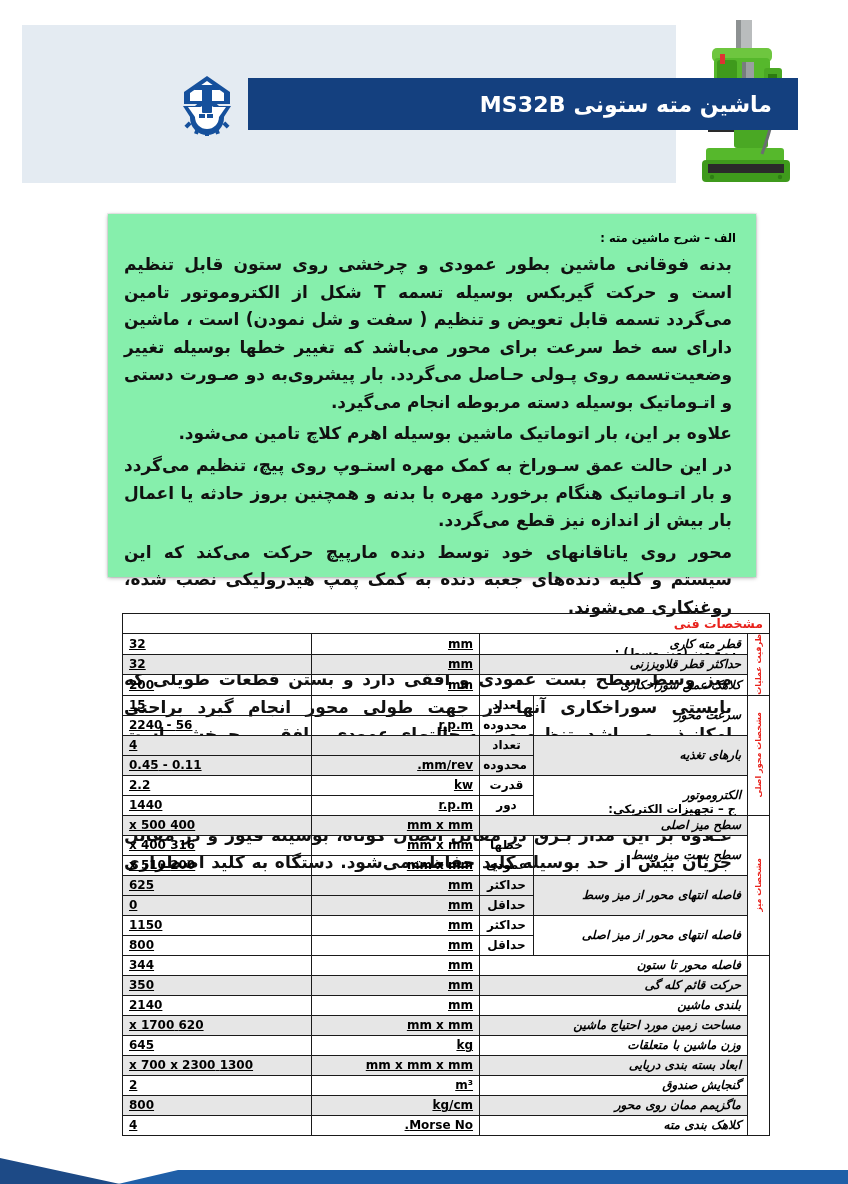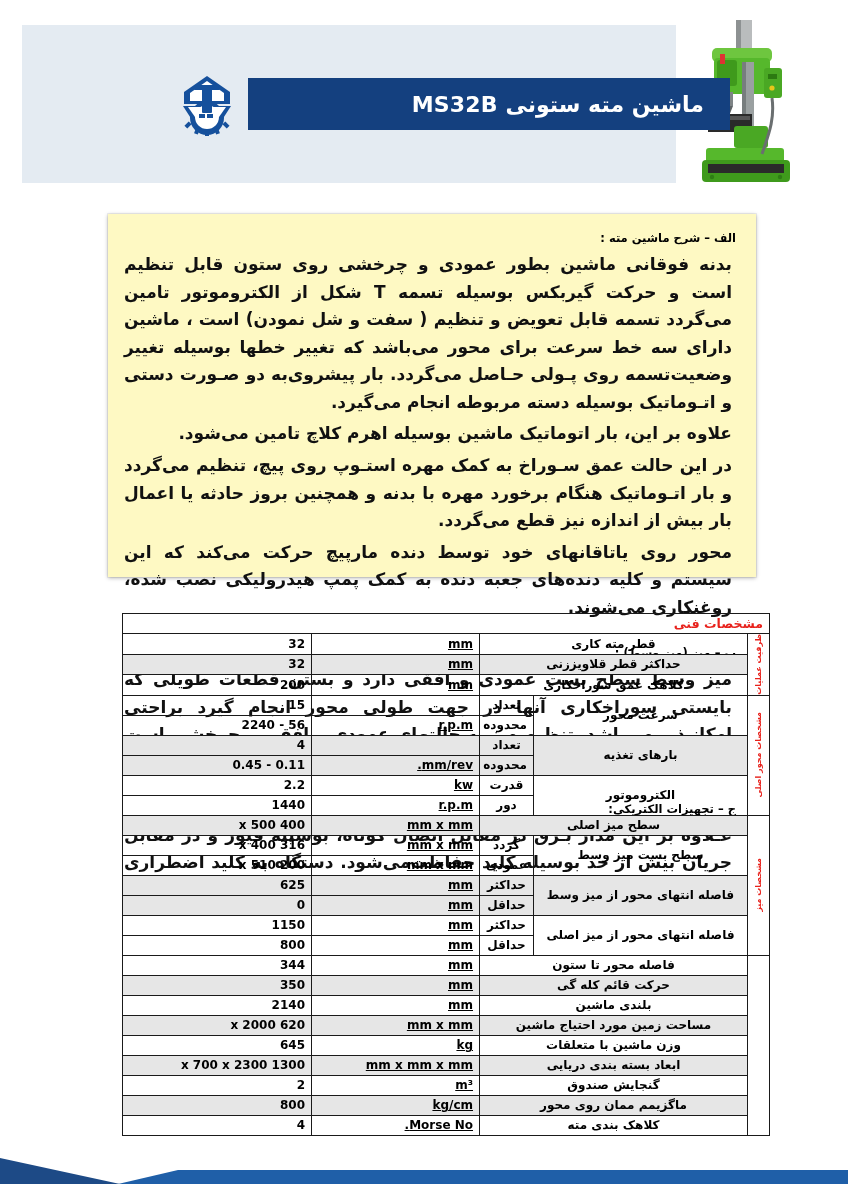--- a/index.html
+++ b/index.html
@@ -13,37 +13,37 @@
   
   #header-band{
     position:absolute;left:22px;top:25px;width:700px;height:158px;
     background:#e4ebf2;
   }
   #machine-photo{
     position:absolute;left:676px;top:8px;width:140px;height:200px;
     z-index:5;
   }
   #title-bar{
-    position:absolute;left:248px;top:78px;width:482px;height:52px;
+    position:absolute;left:248px;top:78px;width:550px;height:52px;
     background:#14407f;z-index:6;
     display:flex;align-items:center;justify-content:flex-end;
     padding-right:26px;box-sizing:border-box;
   }
   #title-bar .title-text{
     color:#ffffff;font-size:22px;font-weight:bold;
     direction:rtl;letter-spacing:.2px;white-space:nowrap;
   }
   #company-logo{
     position:absolute;left:172px;top:70px;width:70px;height:70px;z-index:7;
   }
 
   
   #desc-card{
     position:absolute;left:108px;top:214px;width:648px;height:363px;
-    background:#fef9c3;
+    background:#86efac;
     box-shadow:0 1px 4px rgba(0,0,0,.30), 0 0 0 1px rgba(0,0,0,.06);
     box-sizing:border-box;
     padding:16px 20px 10px 12px;
     direction:rtl;text-align:right;
   }
   .sec-head{
     font-size:11.5px;font-weight:bold;color:#000;margin:0 0 3px 0;
     line-height:1.5;
   }
   .sec-body{
@@ -70,24 +70,24 @@
   .c-group{width:22px;padding:0 !important;text-align:center;}
   .c-group span{
     display:block;
     writing-mode:vertical-rl;
     transform:rotate(180deg);
     color:#e8221c;font-size:8px;font-weight:bold;
     white-space:nowrap;line-height:1;
     letter-spacing:.3px;
     margin:0 auto;
   }
-  .c-name{width:236px;text-align:center;}
+  .c-name{width:236px;text-align:right;font-style:italic;}
   .c-sub{width:52px;text-align:center;font-size:10.5px;}
   .c-unit{width:170px;text-align:right;padding-right:58px;text-decoration:underline;}
-  .c-val{text-align:right;padding-right:10px;}
+  .c-val{text-align:left;padding-right:10px;text-decoration:underline;}
   tr.shade td{background:#e6e6e6;}
   tr.shade td.c-group{background:#ffffff;}
   .title-row td{
     border:1px solid #1a1a1a;
     height:24px;text-align:right;padding-right:10px;
   }
   .title-row .tt{color:#e8221c;font-size:12.5px;font-weight:bold;}
 
   
   #decor-left{
@@ -262,21 +262,21 @@
         <tr class="shade">
           <td class="c-group" rowspan="7">
             <span>مشخصات میز</span>
           </td>
           <td class="c-name" colspan="2">سطح میز اصلی</td>
           <td class="c-unit">mm x mm</td>
           <td class="c-val">400 x 500</td>
         </tr>
         <tr>
           <td class="c-name" rowspan="2">سطح بست میز وسط</td>
-          <td class="c-sub">گردد</td>
+          <td class="c-sub">خطها</td>
           <td class="c-unit">mm x mm</td>
           <td class="c-val">316 x 400</td>
         </tr>
         <tr>
           <td class="c-sub">عمودی</td>
           <td class="c-unit">mm x mm</td>
           <td class="c-val">200 x 510</td>
         </tr>
         <tr class="shade">
           <td class="c-name" rowspan="2">فاصله انتهای محور از میز وسط</td>
@@ -312,21 +312,21 @@
           <td class="c-val">350</td>
         </tr>
         <tr>
           <td class="c-name" colspan="2">بلندی ماشین</td>
           <td class="c-unit">mm</td>
           <td class="c-val">2140</td>
         </tr>
         <tr class="shade">
           <td class="c-name" colspan="2">مساحت زمین مورد احتیاج ماشین</td>
           <td class="c-unit">mm x mm</td>
-          <td class="c-val">620 x 2000</td>
+          <td class="c-val">620 x 1700</td>
         </tr>
         <tr>
           <td class="c-name" colspan="2">وزن ماشین با متعلقات</td>
           <td class="c-unit">kg</td>
           <td class="c-val">645</td>
         </tr>
         <tr class="shade">
           <td class="c-name" colspan="2">ابعاد بسته بندی دریایی</td>
           <td class="c-unit">mm x mm x mm</td>
           <td class="c-val">1300 x 700 x 2300</td>

